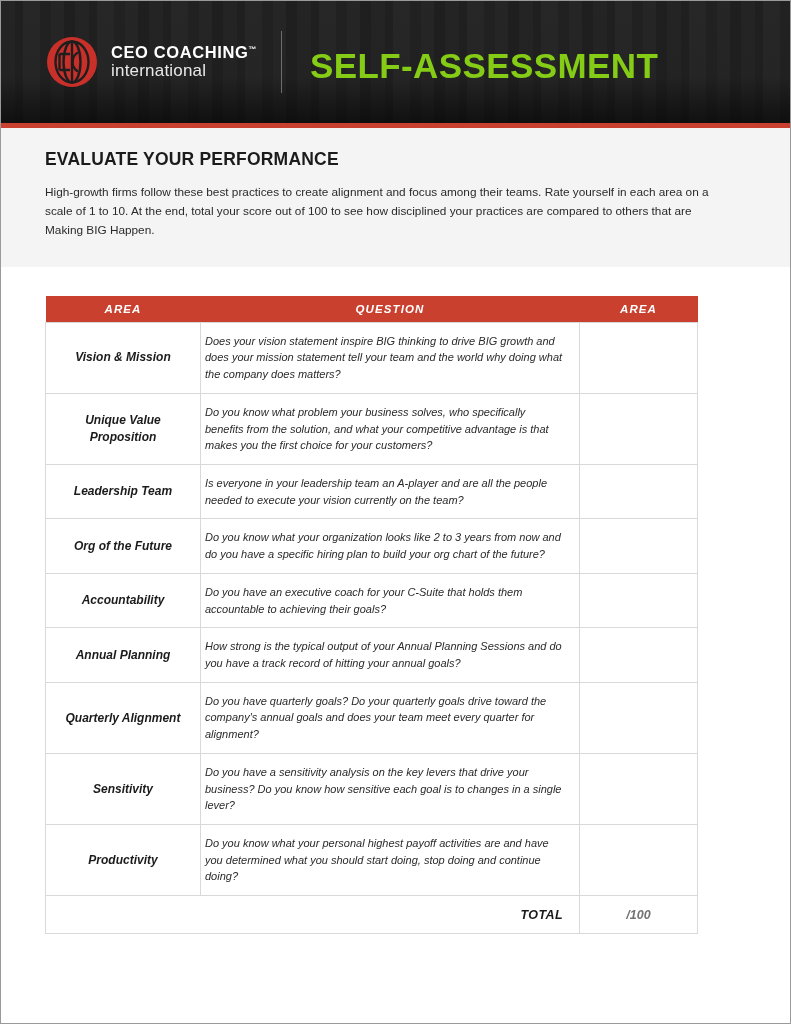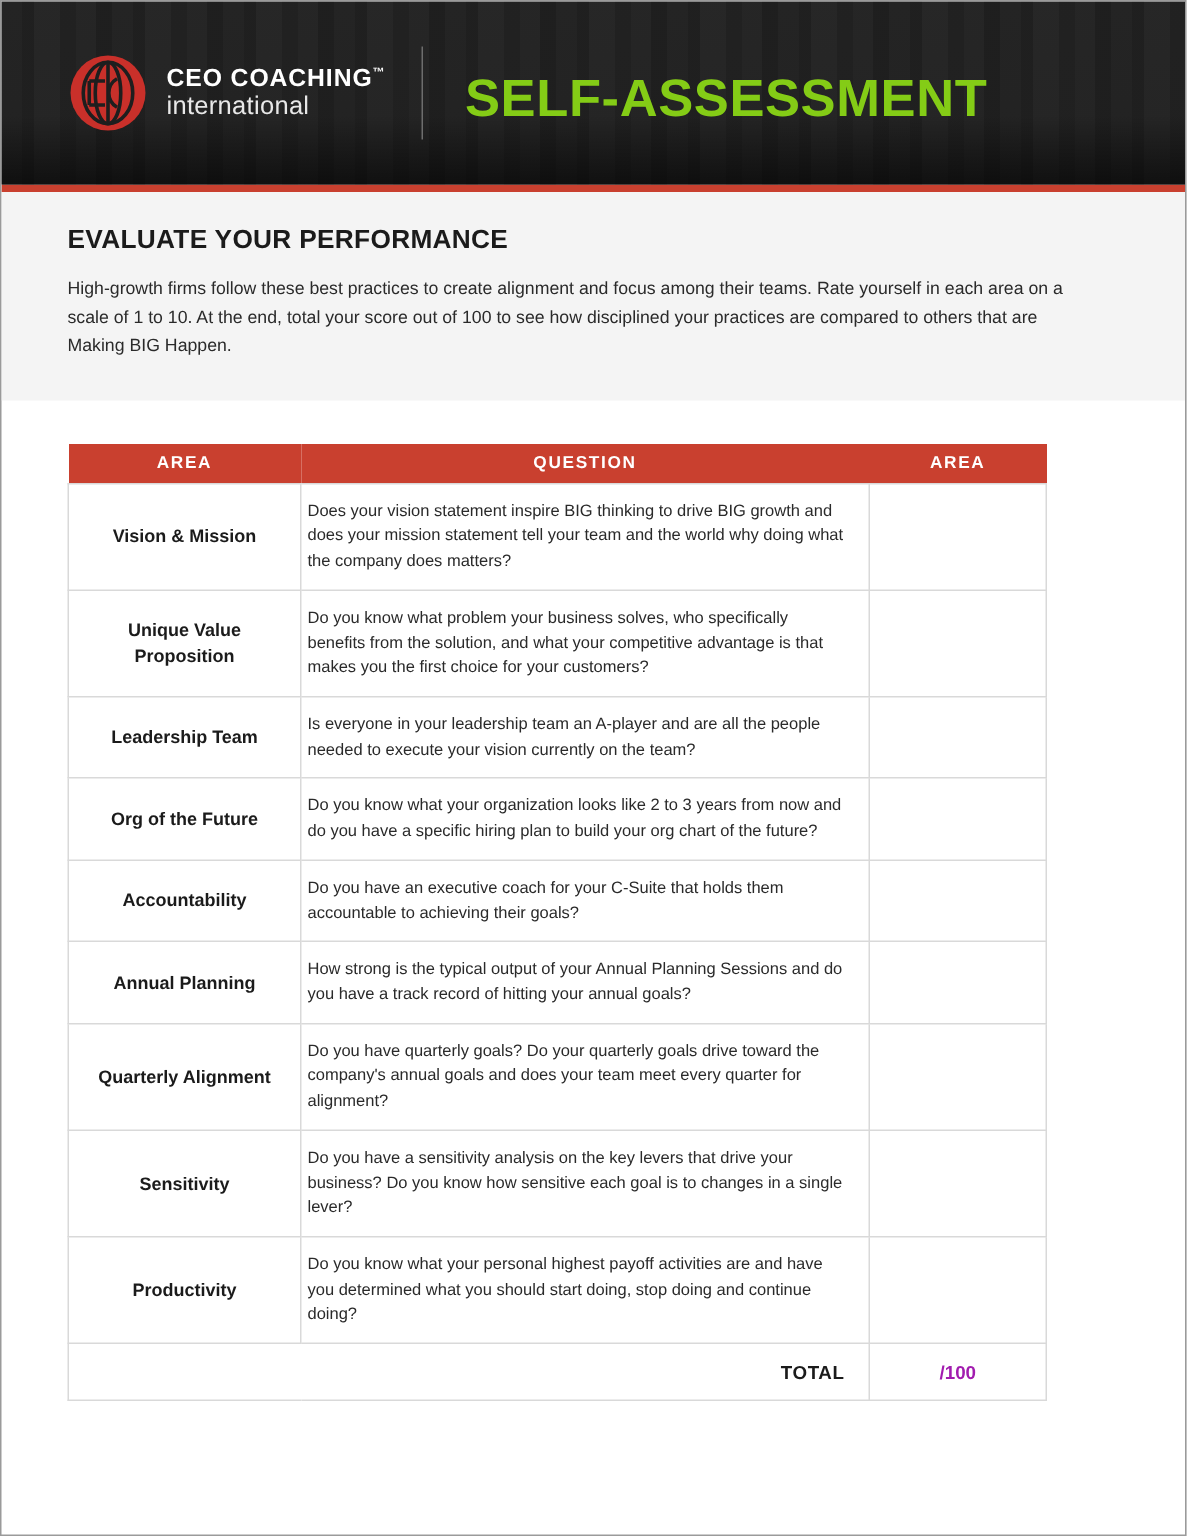--- a/index.html
+++ b/index.html
@@ -114,21 +114,21 @@
     margin-bottom: 13px;
   }
   .intro-body {
     font-size: 11.8px;
     line-height: 1.63;
     color: #2a2a2a;
     max-width: 672px;
   }
 
   
-  .table-wrap { padding: 29px 44px 0 44px; }
+  .table-wrap { padding: 29px 44px 0 44px; font-style: italic; }
   table.assess {
     width: 652px;
     border-collapse: collapse;
     table-layout: fixed;
   }
   table.assess th {
     background: #c9402f;
     color: #ffffff;
     font-size: 11.5px;
     font-weight: bold;
@@ -172,21 +172,21 @@
     padding-right: 16px;
     font-size: 12.5px;
     font-weight: bold;
     letter-spacing: 0.4px;
     color: #1b1b1b;
   }
   td.total-value {
     text-align: center;
     font-size: 12.5px;
     font-weight: bold;
-    color: #a21caf;
+    color: #737373;
   }
 
   
   .legend {
     display: flex;
     padding: 22px 44px 0 40px;
     gap: 0;
   }
 </style>
 </head>

